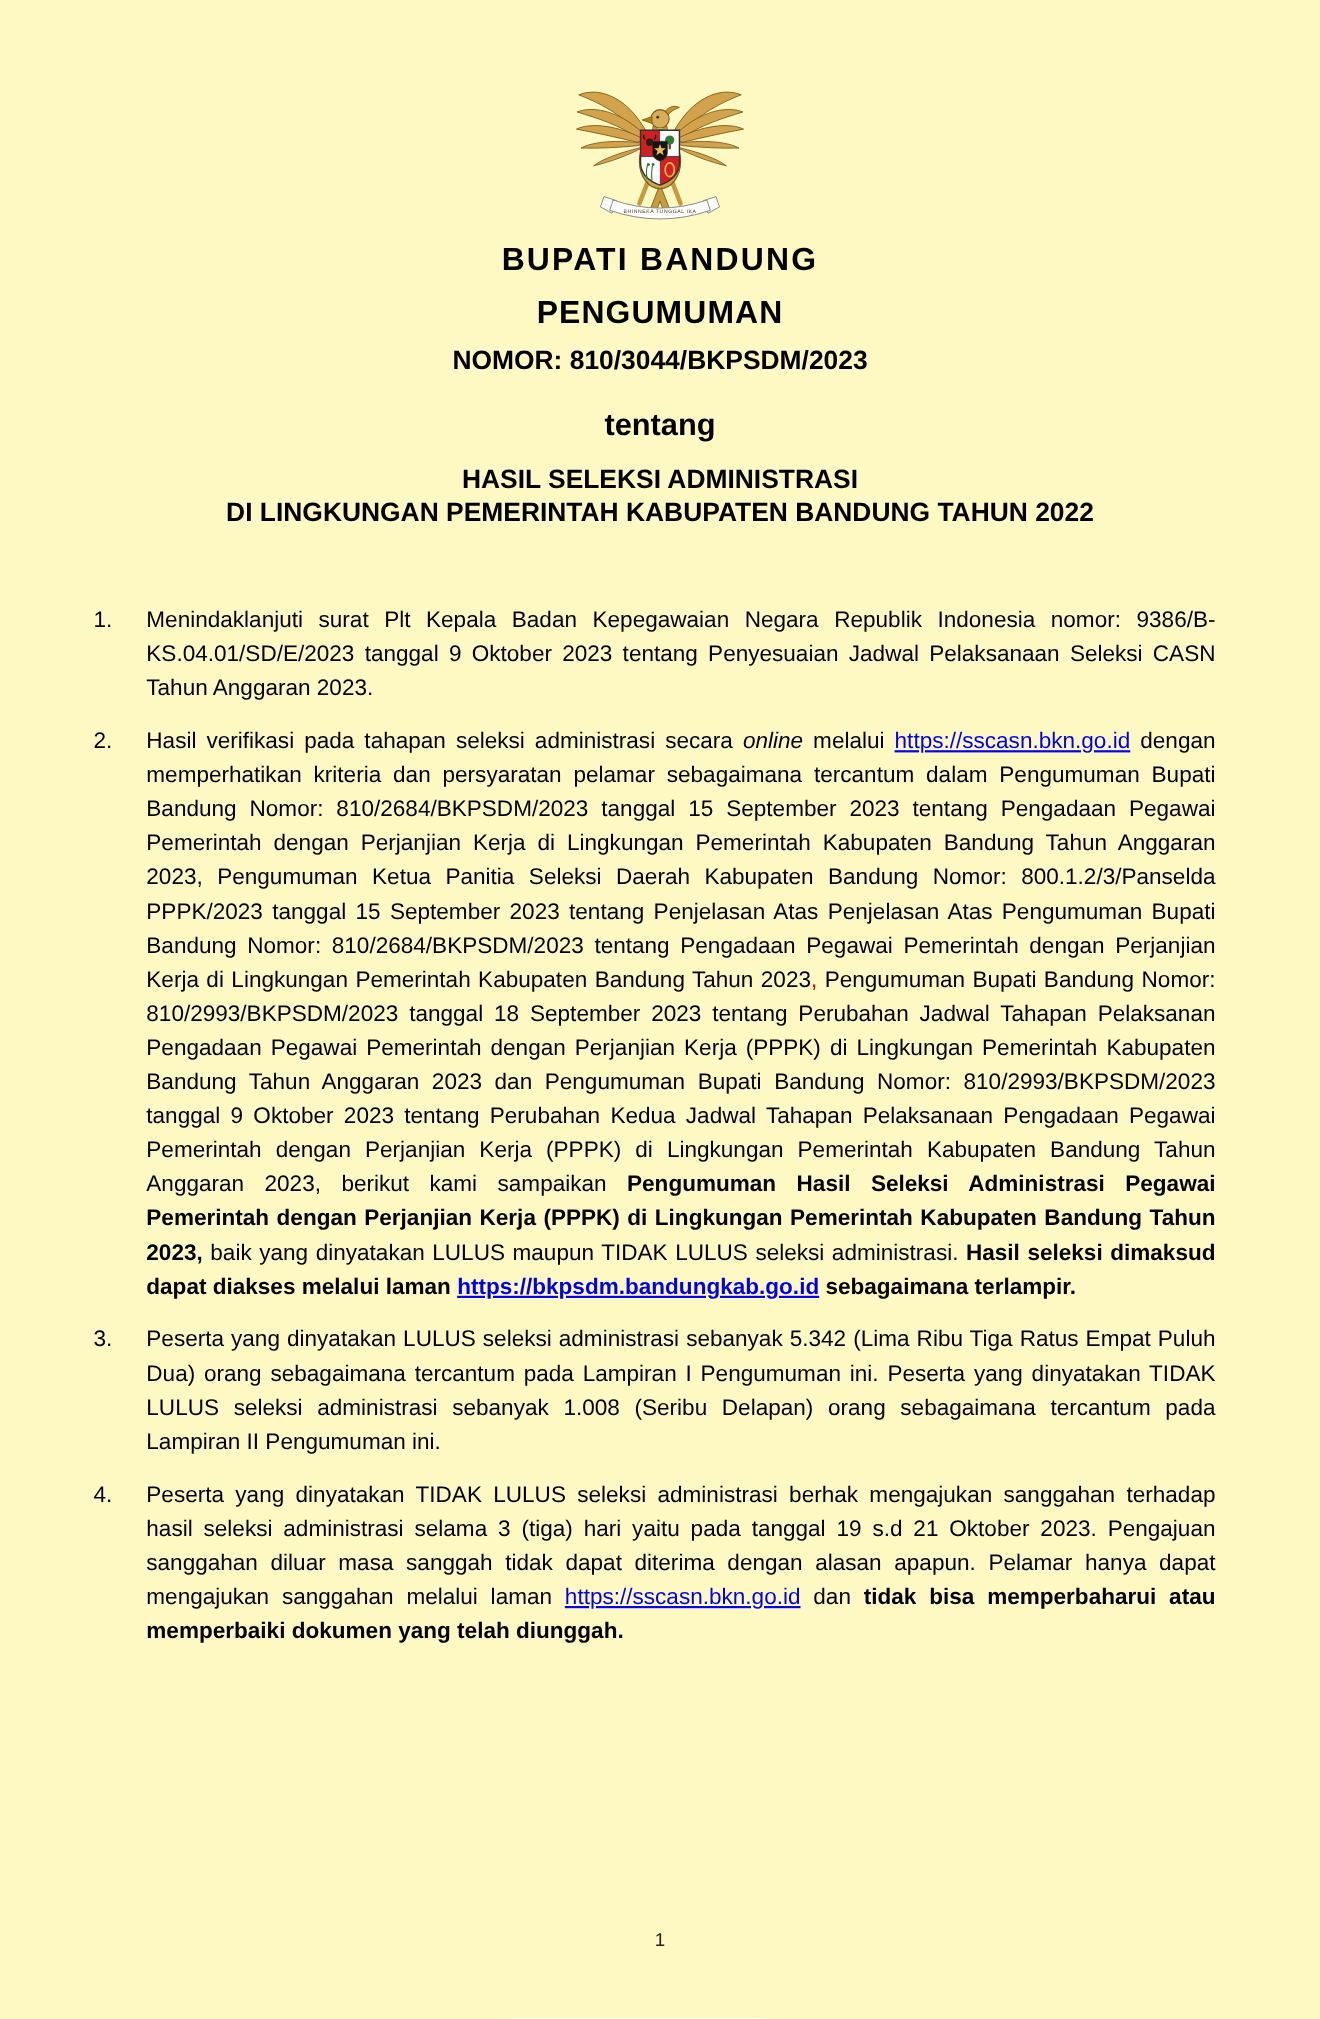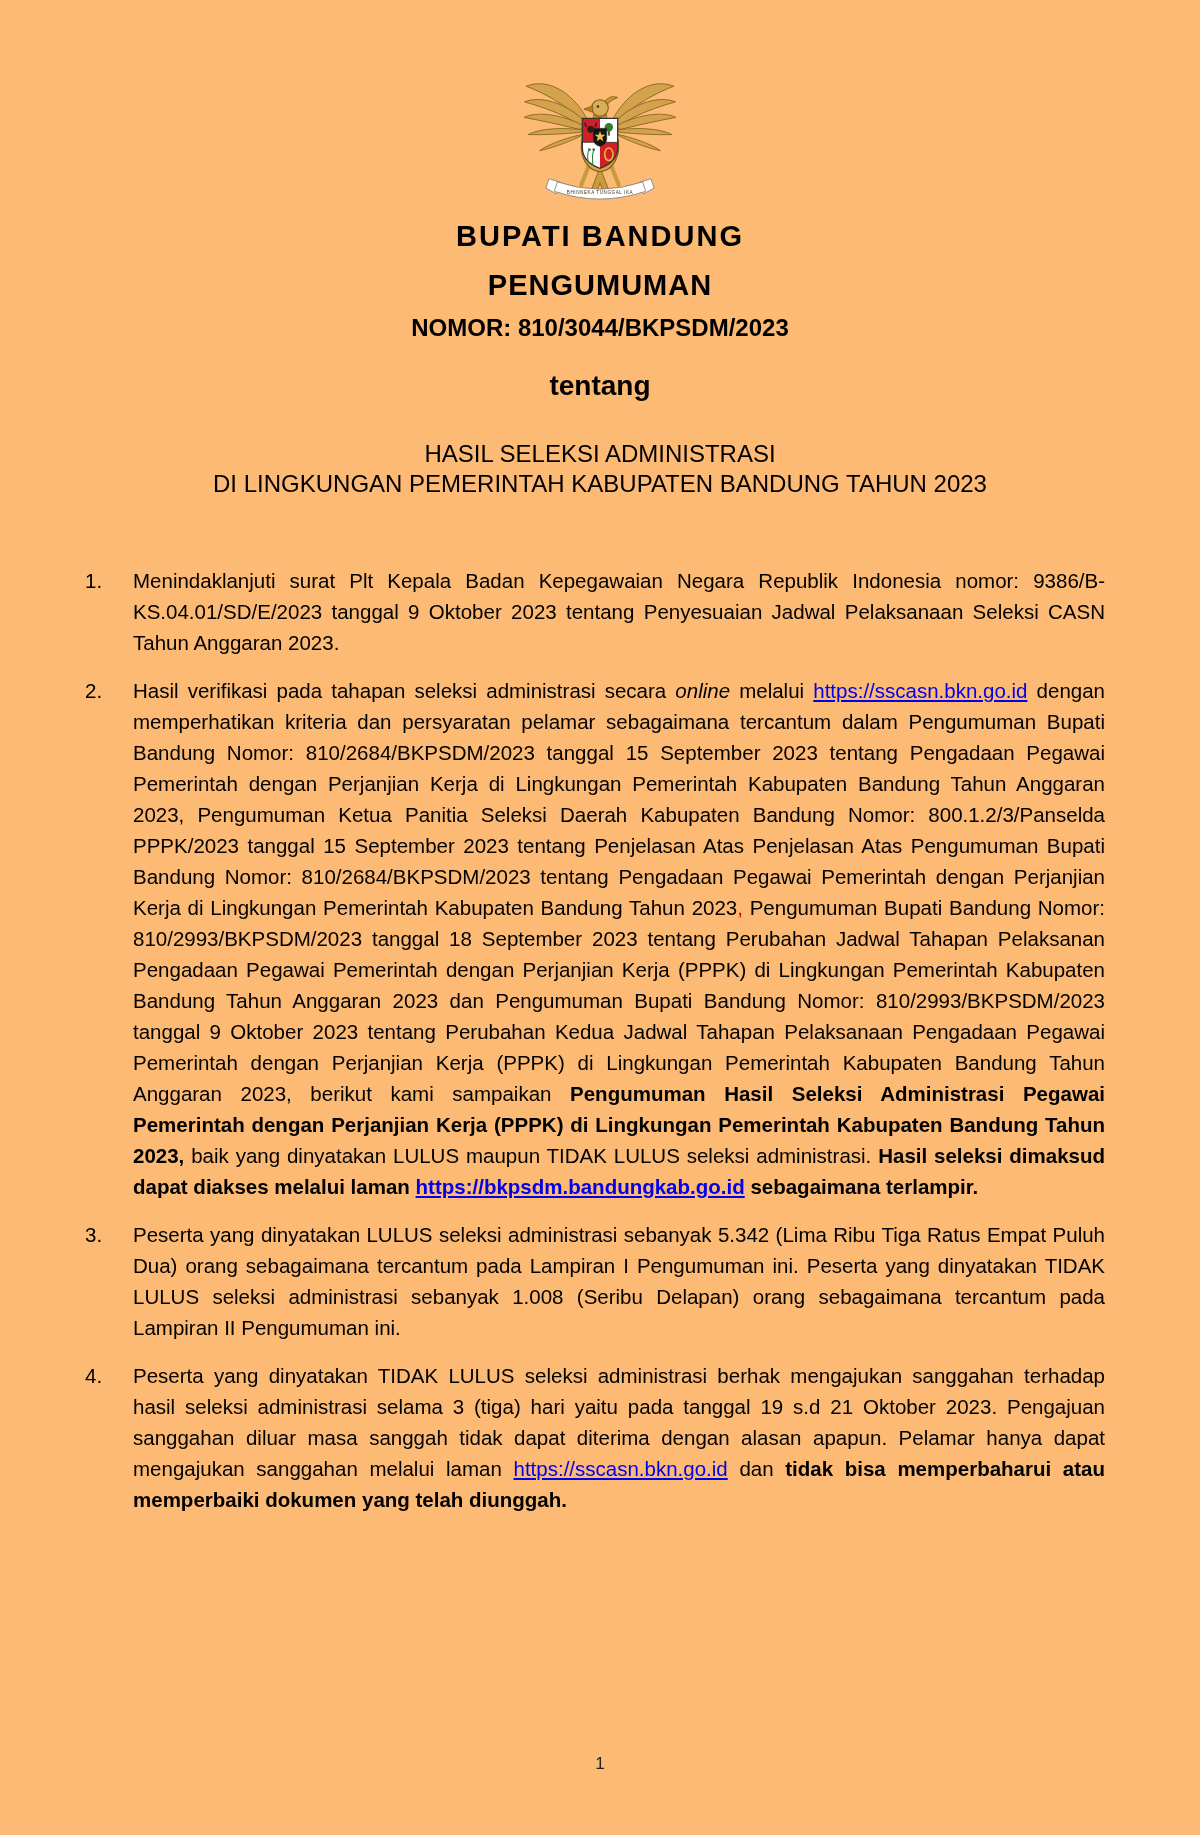--- a/index.html
+++ b/index.html
@@ -1,21 +1,21 @@
 <!DOCTYPE html>
 <html><head>
 <meta charset="utf-8">
 <style>
   html, body { margin: 0; padding: 0; background: #ffffff; }
   .page {
     position: relative;
     width: 1200px;
     height: 1835px;
     margin: 0 auto;
-    background: #fdba74;
+    background: #fef9c3;
     font-family: "Liberation Sans", sans-serif;
     color: #000;
     overflow: hidden;
   }
   .emblem {
     display: block;
     margin: 60px auto 0 auto;
     width: 156px;
     height: 146px;
   }
@@ -39,24 +39,24 @@
     font-size: 24px;
     font-weight: bold;
   }
   .tentang {
     margin-top: 28px;
     text-align: center;
     font-size: 28px;
     font-weight: bold;
   }
   .subject {
-    margin-top: 37px;
+    margin-top: 20px;
     text-align: center;
     font-size: 24px;
-    font-weight: normal;
+    font-weight: bold;
     line-height: 30px;
   }
   ol.items {
     list-style: none;
     margin: 66px 95px 0 85px;
     padding: 0;
   }
   ol.items li {
     position: relative;
     padding-left: 48px;
@@ -173,21 +173,21 @@
 
   <div class="issuer">BUPATI BANDUNG</div>
 
   <div class="doc-type">PENGUMUMAN</div>
   <div class="doc-number">NOMOR: 810/3044/BKPSDM/2023</div>
 
   <div class="tentang">tentang</div>
 
   <div class="subject">
     <div>HASIL SELEKSI ADMINISTRASI</div>
-    <div>DI LINGKUNGAN PEMERINTAH KABUPATEN BANDUNG TAHUN 2023</div>
+    <div>DI LINGKUNGAN PEMERINTAH KABUPATEN BANDUNG TAHUN 2022</div>
   </div>
 
   <ol class="items">
       <li><span class="num">1.</span><span><span class="">Menindaklanjuti surat Plt Kepala Badan Kepegawaian Negara Republik Indonesia nomor: 9386/B-KS.04.01/SD/E/2023 tanggal 9 Oktober 2023 tentang Penyesuaian Jadwal Pelaksanaan Seleksi CASN Tahun Anggaran 2023.</span></span></li>
       <li><span class="num">2.</span><span><span class="">Hasil verifikasi pada tahapan seleksi administrasi secara </span><span class="seg-italic">online</span><span class=""> melalui </span><a href="#" class="seg-link">https://sscasn.bkn.go.id</a><span class=""> dengan memperhatikan kriteria dan persyaratan pelamar sebagaimana tercantum dalam Pengumuman Bupati Bandung Nomor: 810/2684/BKPSDM/2023 tanggal 15 September 2023 tentang Pengadaan Pegawai Pemerintah dengan Perjanjian Kerja di Lingkungan Pemerintah Kabupaten Bandung Tahun Anggaran 2023, Pengumuman Ketua Panitia Seleksi Daerah Kabupaten Bandung Nomor: 800.1.2/3/Panselda PPPK/2023 tanggal 15 September 2023 tentang Penjelasan Atas Penjelasan Atas Pengumuman Bupati Bandung Nomor: 810/2684/BKPSDM/2023 tentang Pengadaan Pegawai Pemerintah dengan Perjanjian Kerja di Lingkungan Pemerintah Kabupaten Bandung Tahun 2023</span><span class="seg-red">,</span><span class=""> Pengumuman Bupati Bandung Nomor: 810/2993/BKPSDM/2023 tanggal 18 September 2023 tentang Perubahan Jadwal Tahapan Pelaksanan Pengadaan Pegawai Pemerintah dengan Perjanjian Kerja (PPPK) di Lingkungan Pemerintah Kabupaten Bandung Tahun Anggaran 2023 dan Pengumuman Bupati Bandung Nomor: 810/2993/BKPSDM/2023 tanggal 9 Oktober 2023 tentang Perubahan Kedua Jadwal Tahapan Pelaksanaan Pengadaan Pegawai Pemerintah dengan Perjanjian Kerja (PPPK) di Lingkungan Pemerintah Kabupaten Bandung Tahun Anggaran 2023, berikut kami sampaikan </span><span class="seg-bold">Pengumuman Hasil Seleksi Administrasi Pegawai Pemerintah dengan Perjanjian Kerja (PPPK) di Lingkungan Pemerintah Kabupaten Bandung Tahun 2023,</span><span class=""> baik yang dinyatakan LULUS maupun TIDAK LULUS seleksi administrasi. </span><span class="seg-bold">Hasil seleksi dimaksud dapat diakses melalui laman </span><a href="#" class="seg-link-bold">https://bkpsdm.bandungkab.go.id</a><span class="seg-bold"> sebagaimana terlampir.</span></span></li>
       <li><span class="num">3.</span><span><span class="">Peserta yang dinyatakan LULUS seleksi administrasi sebanyak 5.342 (Lima Ribu Tiga Ratus Empat Puluh Dua) orang sebagaimana tercantum pada Lampiran I Pengumuman ini. Peserta yang dinyatakan TIDAK LULUS seleksi administrasi sebanyak 1.008 (Seribu Delapan) orang sebagaimana tercantum pada Lampiran II Pengumuman ini.</span></span></li>
       <li><span class="num">4.</span><span><span class="">Peserta yang dinyatakan TIDAK LULUS seleksi administrasi berhak mengajukan sanggahan terhadap hasil seleksi administrasi selama 3 (tiga) hari yaitu pada tanggal 19 s.d 21 Oktober 2023. Pengajuan sanggahan diluar masa sanggah tidak dapat diterima dengan alasan apapun. Pelamar hanya dapat mengajukan sanggahan melalui laman </span><a href="#" class="seg-link">https://sscasn.bkn.go.id</a><span class=""> dan </span><span class="seg-bold">tidak bisa memperbaharui atau memperbaiki dokumen yang telah diunggah.</span></span></li>
     </ol>
 
   <div class="page-number">1</div>

